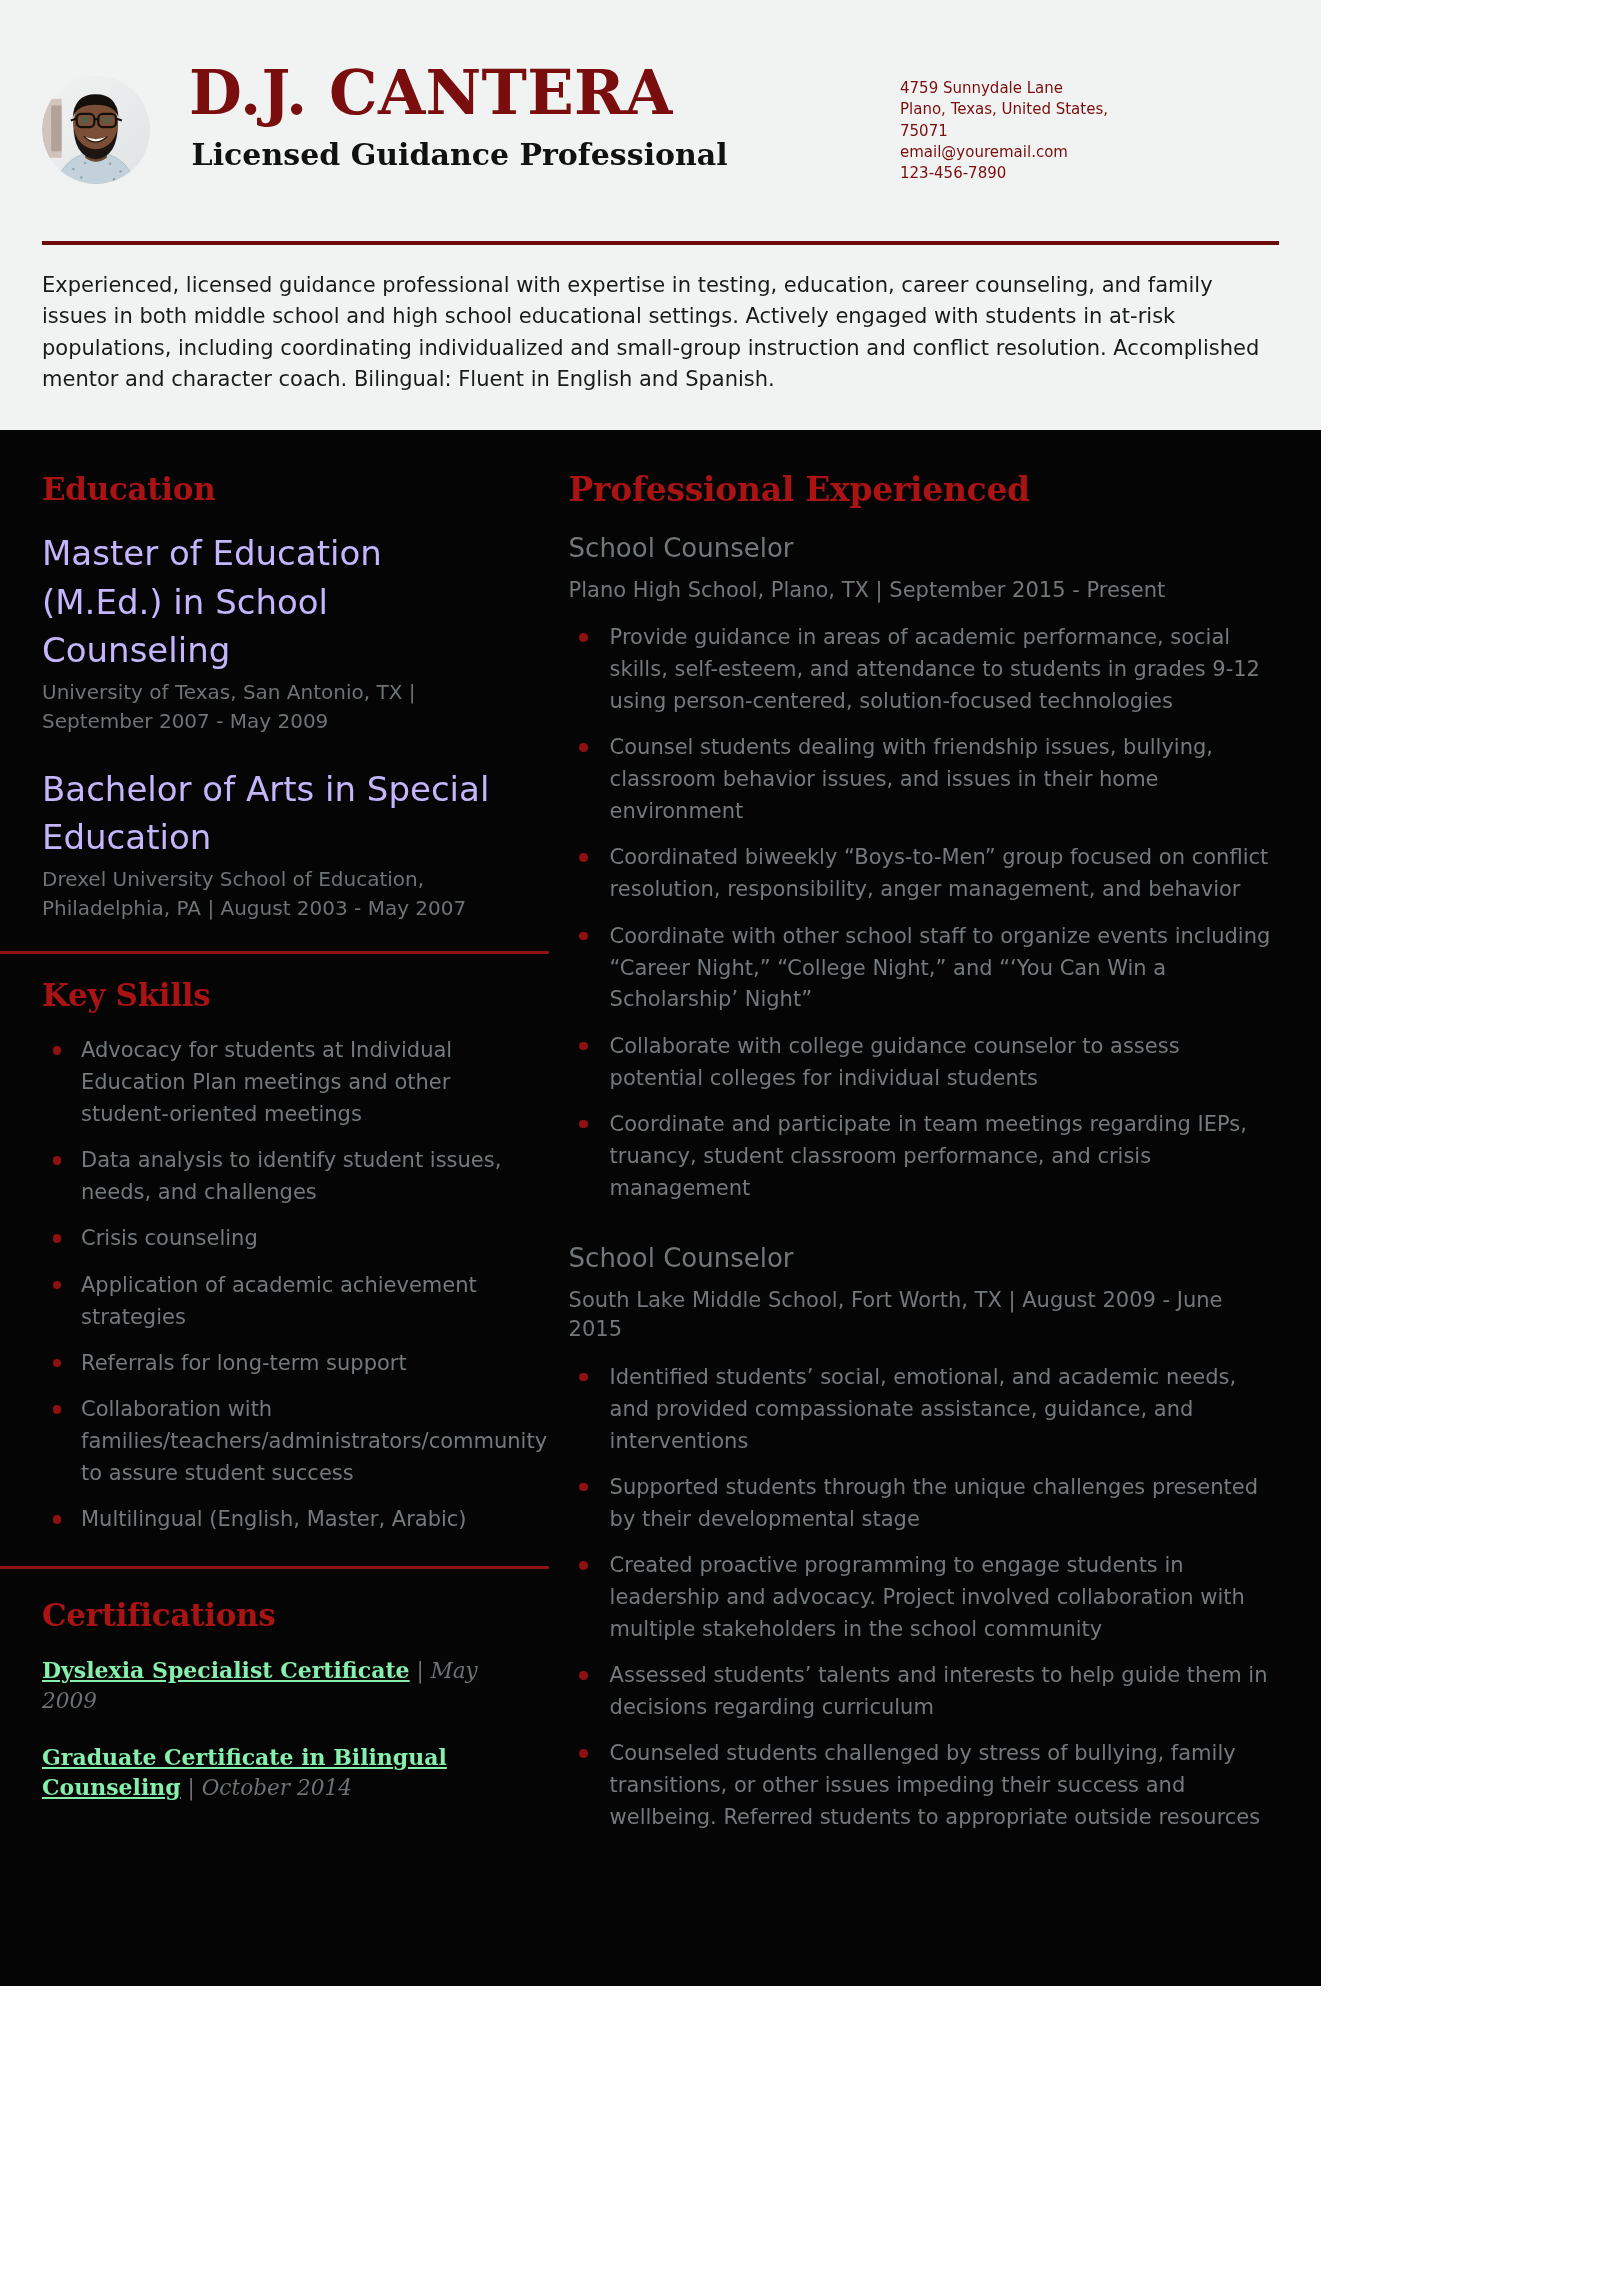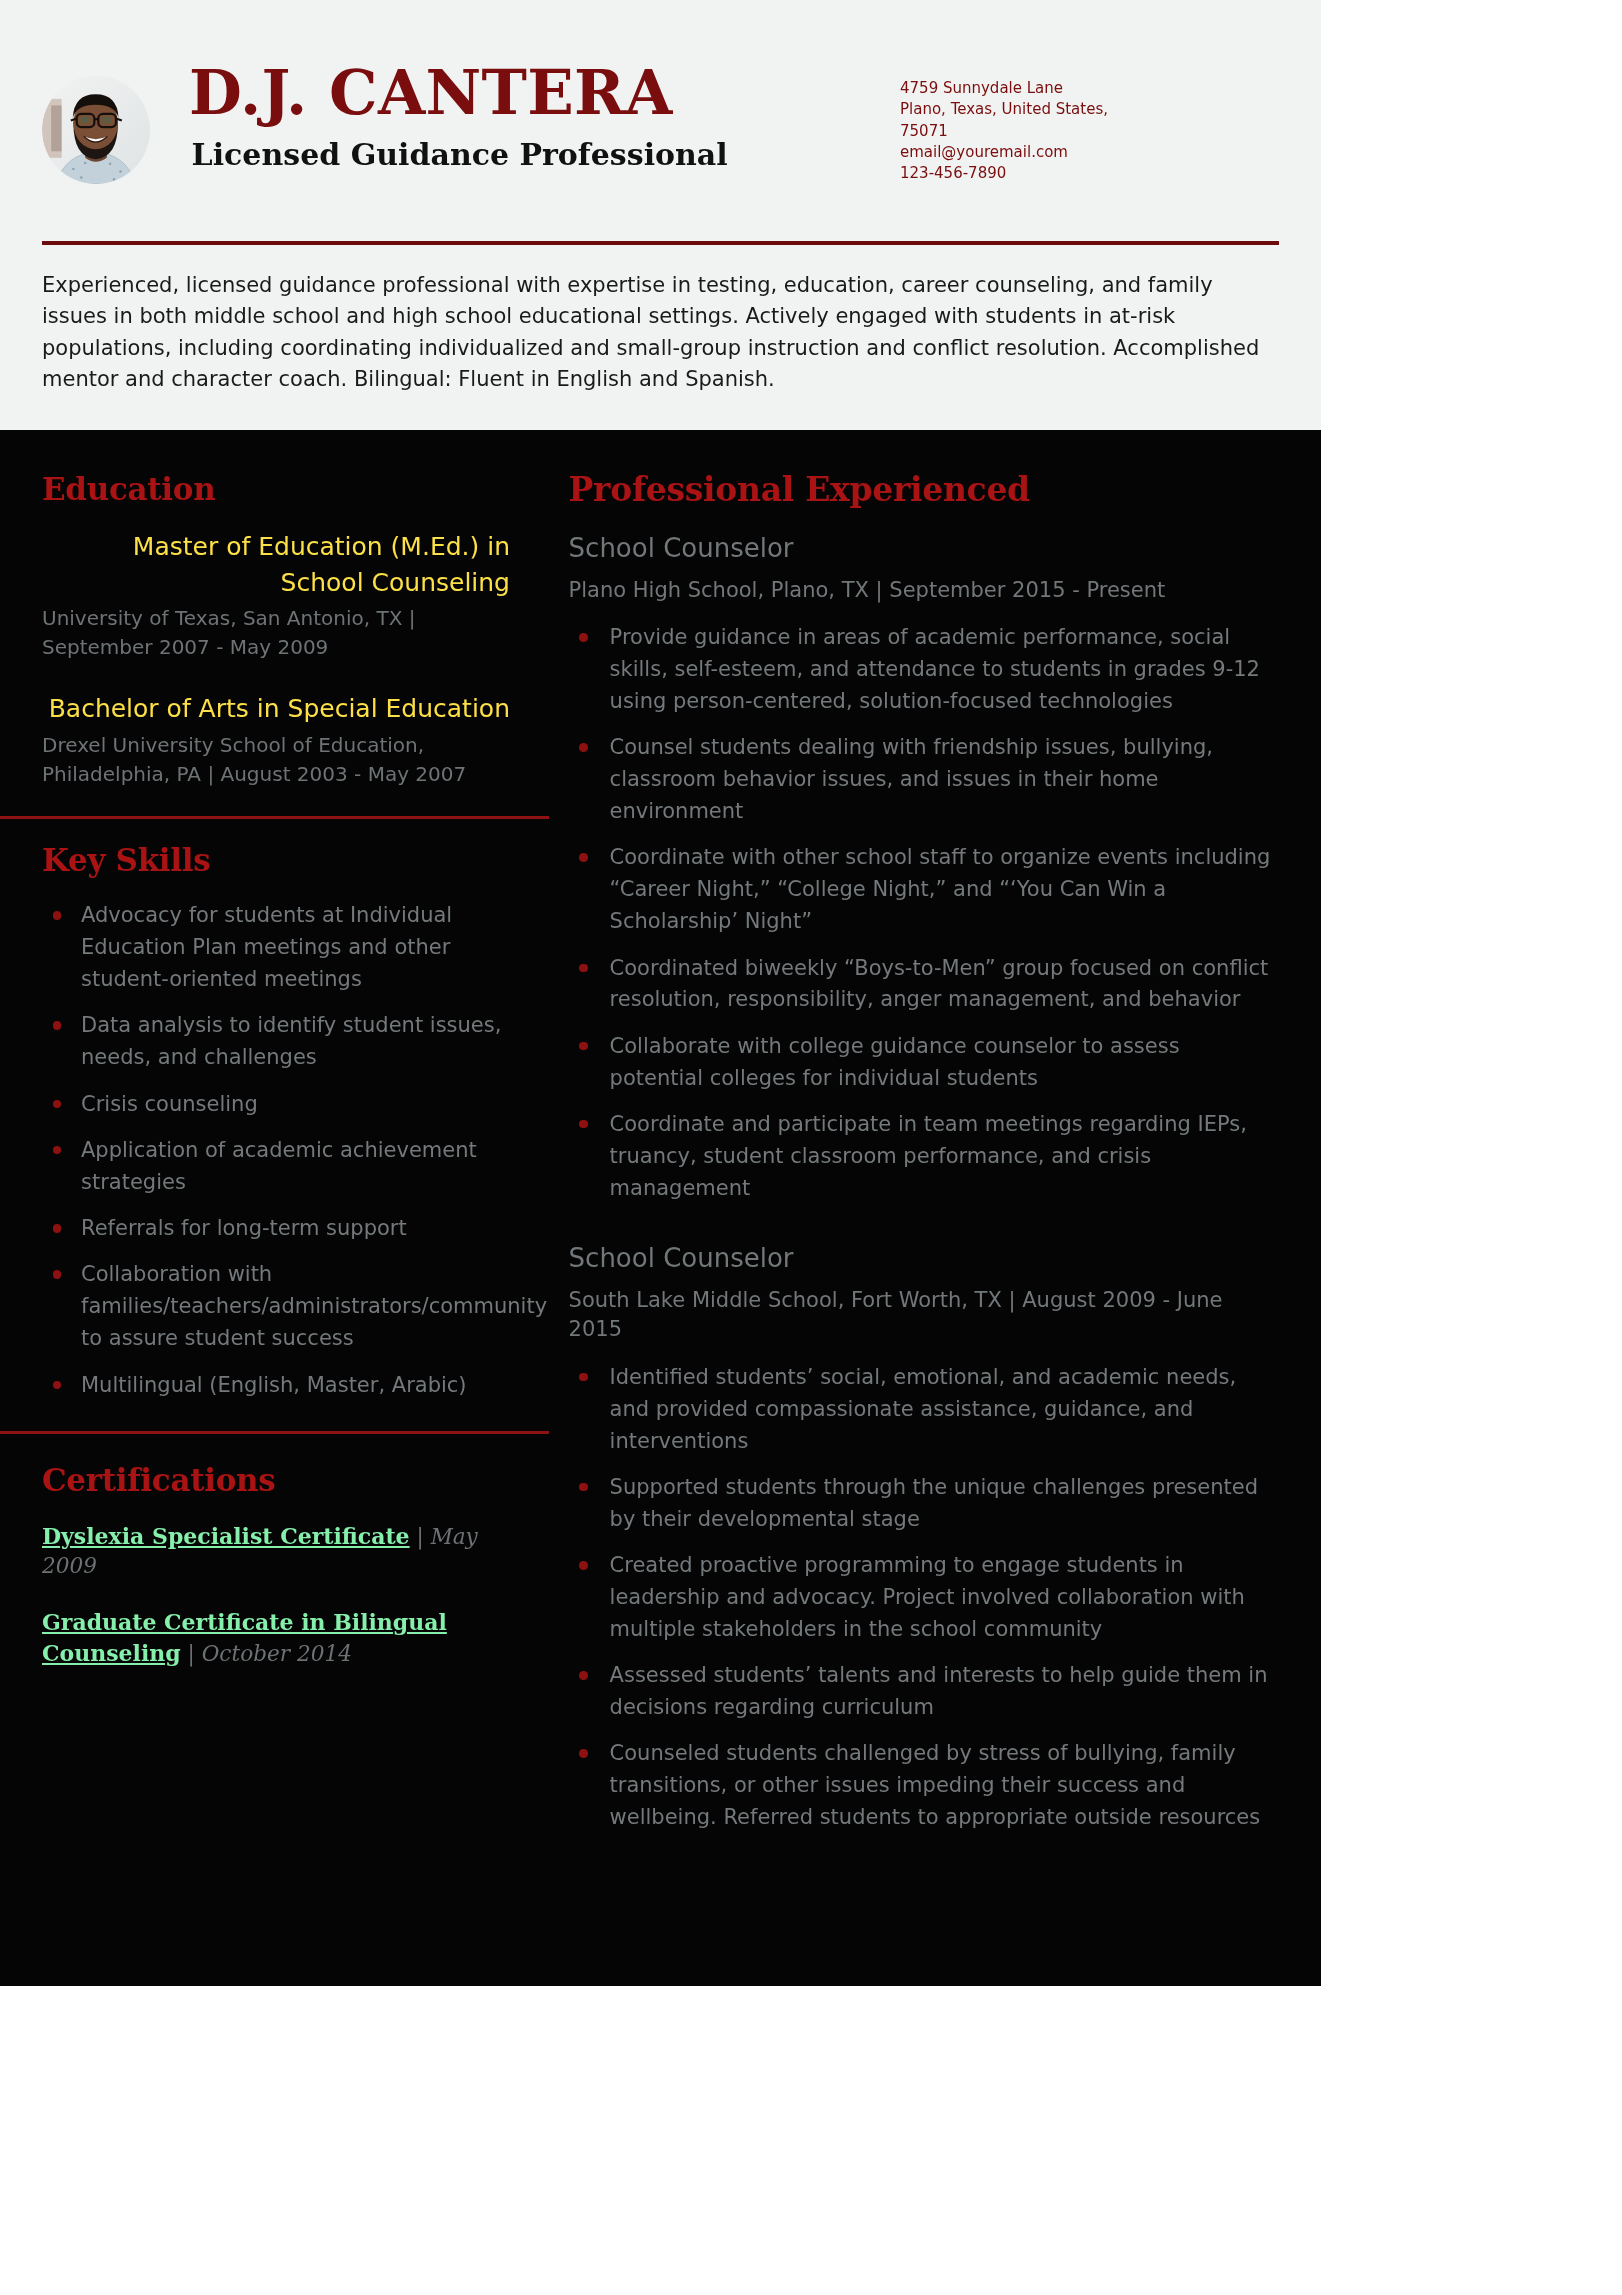--- a/index.html
+++ b/index.html
@@ -121,25 +121,24 @@
     width:549px;
   }
   .col-rule.below { margin-top:30px; }
 
   
   .entry { margin-bottom:29px; }
   .entry:last-child { margin-bottom:0; }
 
   .entry-title {
     font-family:"DejaVu Sans", sans-serif;
-    font-size:25px;
+    font-size:34px;
     line-height:1.42;
-    color:#fde047;
+    color:#c4b5fd;
     font-weight:normal;
-    text-align:right;
   }
   .entry-meta {
     font-family:"DejaVu Sans", sans-serif;
     font-size:20px;
     line-height:1.45;
     color:#6e7376;
     margin-top:3.9px;
   }
 
   .exp-title {
@@ -339,22 +338,22 @@
 
     <div class="col-right">
       <div class="sec-head rt">Professional Experienced</div>
 
       <div class="entry" style="margin-bottom:37px;">
         <div class="exp-title">School Counselor</div>
         <div class="exp-meta">Plano High School, Plano, TX | September 2015 - Present</div>
         <ul class="blist">
           <li>Provide guidance in areas of academic performance, social skills, self-esteem, and attendance to students in grades 9-12 using person-centered, solution-focused technologies</li>
           <li>Counsel students dealing with friendship issues, bullying, classroom behavior issues, and issues in their home environment</li>
+          <li>Coordinated biweekly “Boys-to-Men” group focused on conflict resolution, responsibility, anger management, and behavior</li>
           <li>Coordinate with other school staff to organize events including “Career Night,” “College Night,” and “‘You Can Win a Scholarship’ Night”</li>
-          <li>Coordinated biweekly “Boys-to-Men” group focused on conflict resolution, responsibility, anger management, and behavior</li>
           <li>Collaborate with college guidance counselor to assess potential colleges for individual students</li>
           <li>Coordinate and participate in team meetings regarding IEPs, truancy, student classroom performance, and crisis management</li>
         </ul>
       </div>
 
       <div class="entry">
         <div class="exp-title">School Counselor</div>
         <div class="exp-meta">South Lake Middle School, Fort Worth, TX | August 2009 - June 2015</div>
         <ul class="blist">
           <li>Identified students’ social, emotional, and academic needs, and provided compassionate assistance, guidance, and interventions</li>

